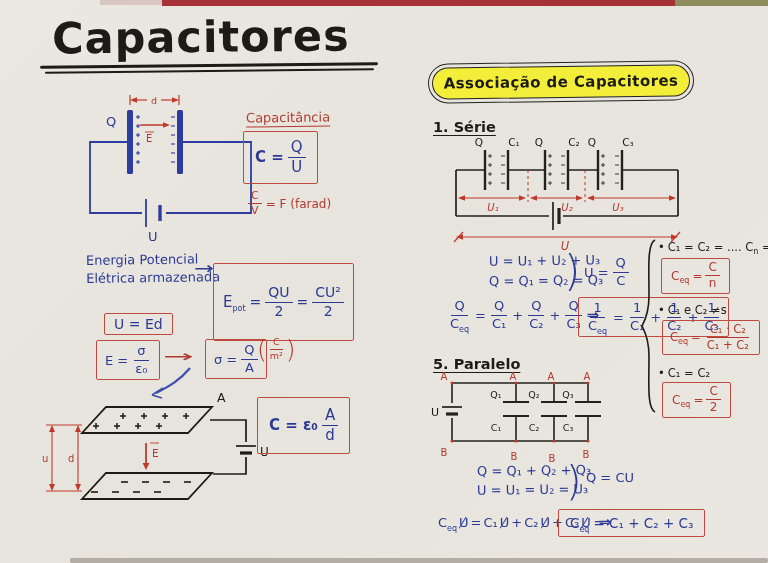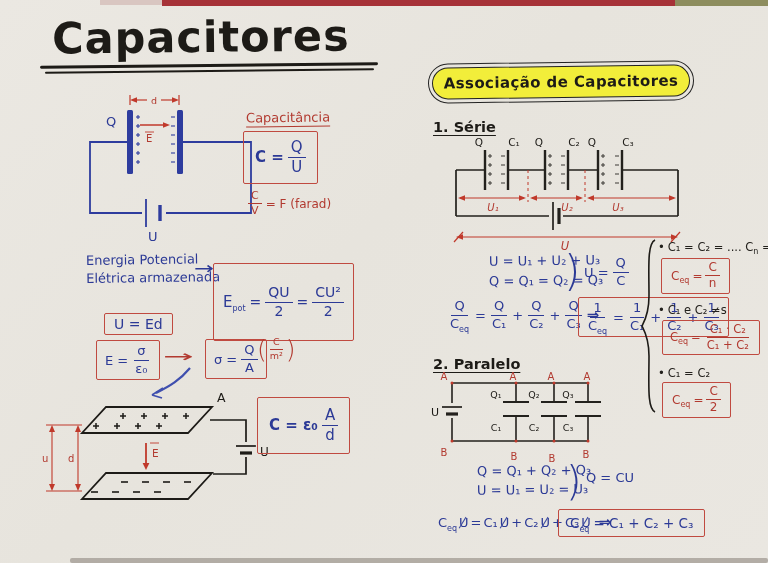--- a/index.html
+++ b/index.html
@@ -428,21 +428,21 @@
     <span class="red f12 row" style="gap:3px;">
       <span><span>C</span><sub class="sm">eq</sub></span>
       <span>=</span>
       <span class="frac">
           <span class="num">C</span>
           <span class="den">2</span>
         </span>
     </span>
   </div>
 
-  <div class="abs heading" style="left:433px;top:356px;">2. Paralelo</div>
+  <div class="abs heading" style="left:433px;top:356px;">5. Paralelo</div>
 
   <svg class="abs" style="left:430px;top:371px;" width="180" height="102" viewBox="0 0 180 102">
     <g stroke="#23211d" stroke-width="1.6" fill="none">
       <path d="M22,12 H158"></path>
       <path d="M22,12 V32 M22,47 V70"></path>
       <path d="M22,70 H158"></path>
       <path d="M86,12 V31 M86,45 V70"></path>
       <path d="M124,12 V31 M124,45 V70"></path>
       <path d="M158,12 V31 M158,45 V70"></path>
     </g>

